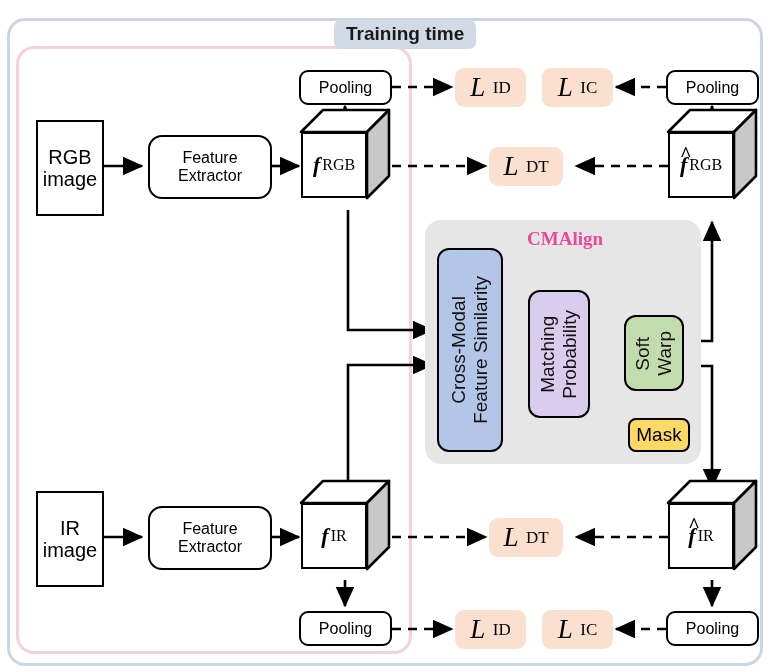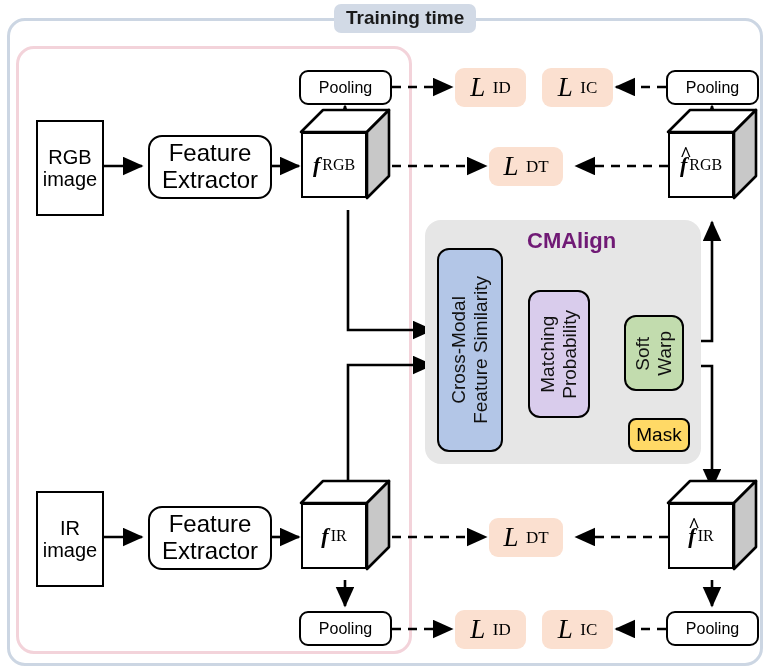--- a/index.html
+++ b/index.html
@@ -35,21 +35,21 @@
     position: absolute;
     font-weight: bold;
     font-size: 19px;
     color: #1a1a1a;
     border-radius: 7px;
     padding: 4px 12px 5px 12px;
     white-space: nowrap;
     line-height: 1.05;
   }
   #training-label {
-    left: 334px; top: 4px;
+    left: 334px; top: 20px;
     background: #d2dae6;
   }
   #test-label {
     left: 140px; top: 35px;
     background: #f6d6dd;
   }
   
   .blk {
     position: absolute;
     box-sizing: border-box;
@@ -61,21 +61,21 @@
     background: #fff;
     border: 2.6px solid #000;
     line-height: 1.12;
   }
   .img-box {
     font-size: 20px;
     border-radius: 0;
     flex-direction: column;
   }
   .extractor-box {
-    font-size: 24px;
+    font-size: 16px;
     border-radius: 14px;
     flex-direction: column;
   }
   .pooling-box {
     font-size: 16px;
     border-radius: 9px;
     border-width: 2.4px;
   }
   
   .loss {
@@ -153,22 +153,23 @@
     left: 425px; top: 220px;
     width: 276px; height: 244px;
     background: #e6e6e6;
     border-radius: 16px;
     box-sizing: border-box;
   }
   #cmalign-title {
     position: absolute;
     left: 527px; top: 228px;
     font-weight: bold;
-    font-size: 22px;
-    color: #701a75;
+    font-size: 19px;
+    color: #ec4899;
+    font-family: Liberation Serif, serif;
   }
   .vblk {
     position: absolute;
     box-sizing: border-box;
     border: 2.6px solid #000;
     border-radius: 12px;
     display: flex;
     align-items: center;
     justify-content: center;
     color: #111;

